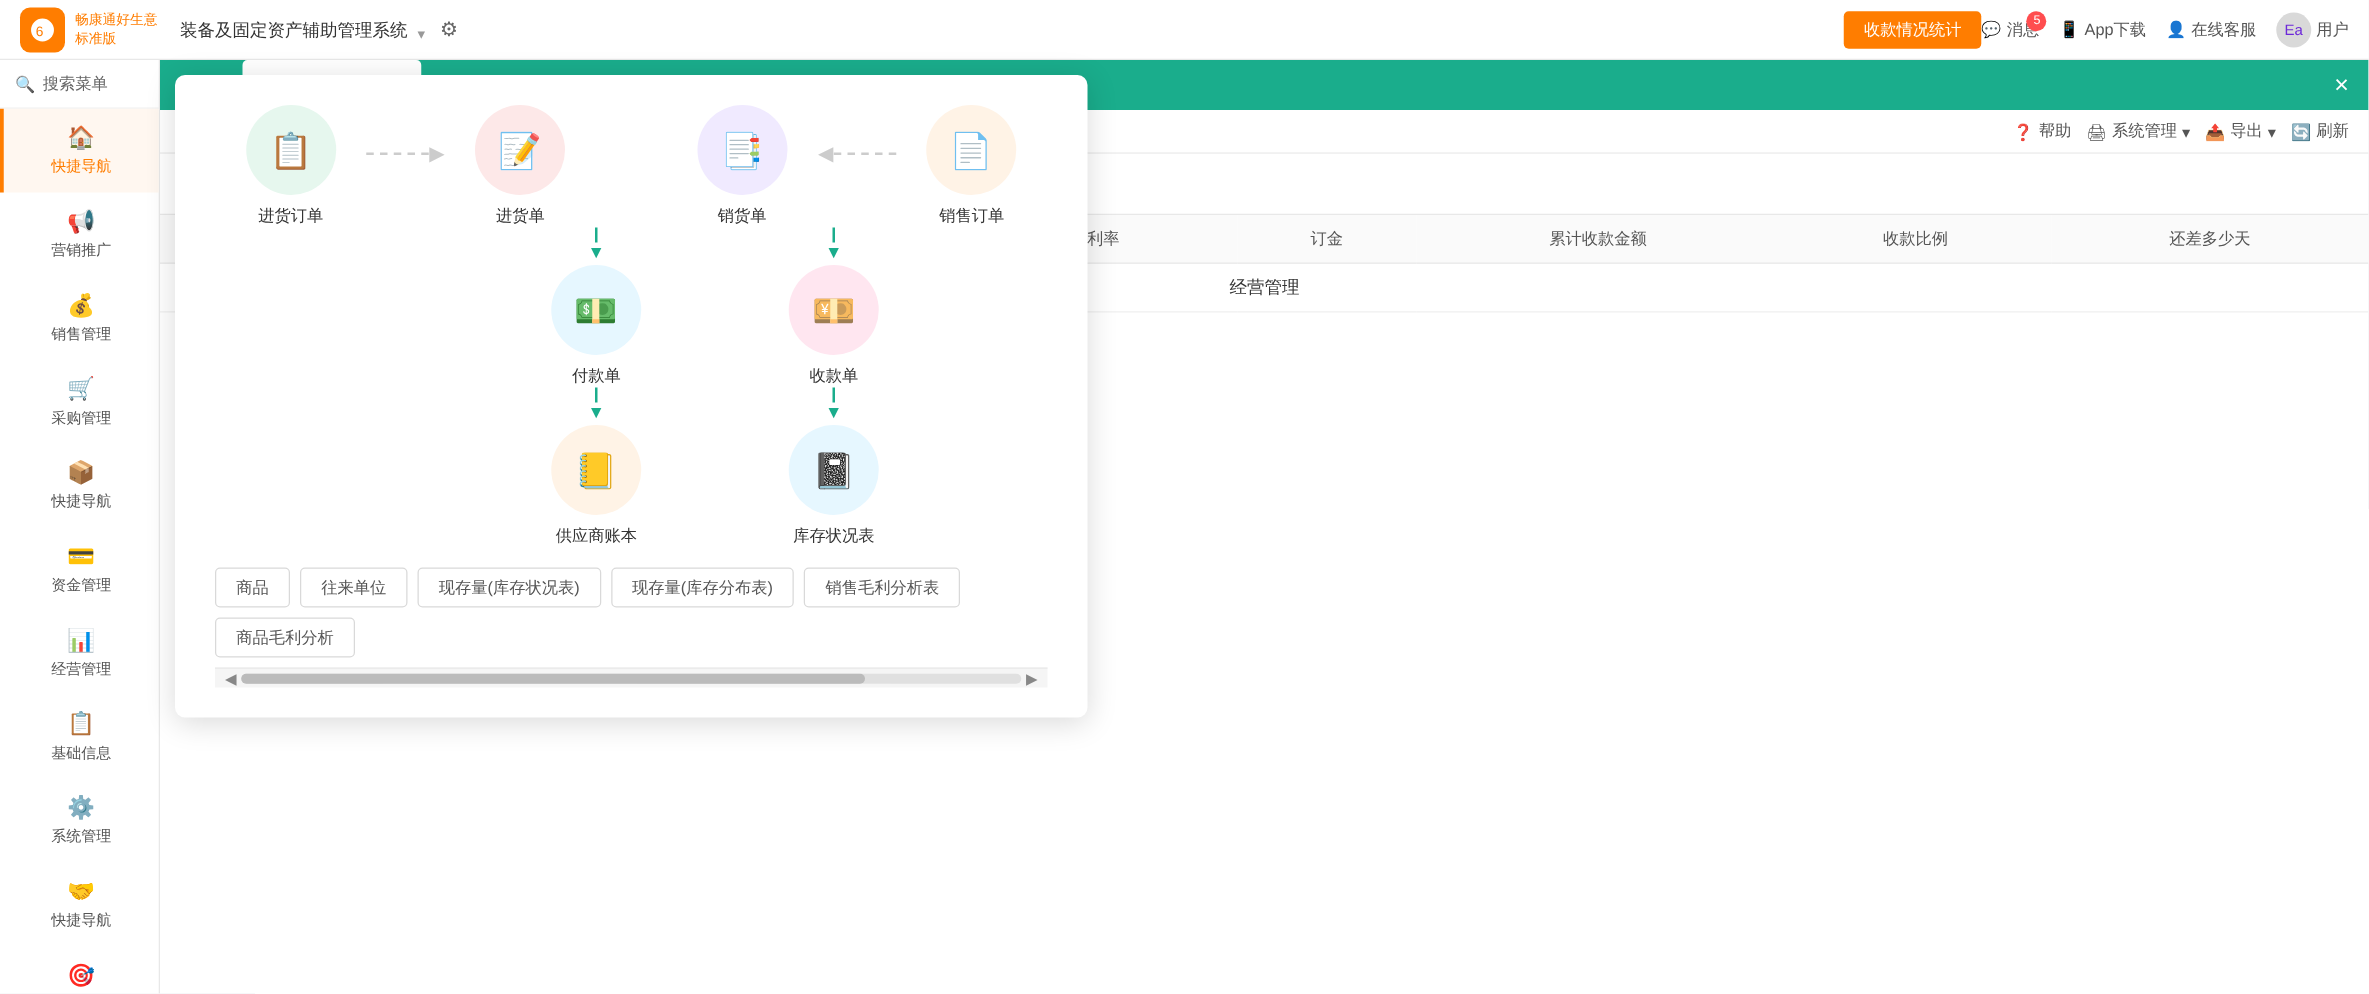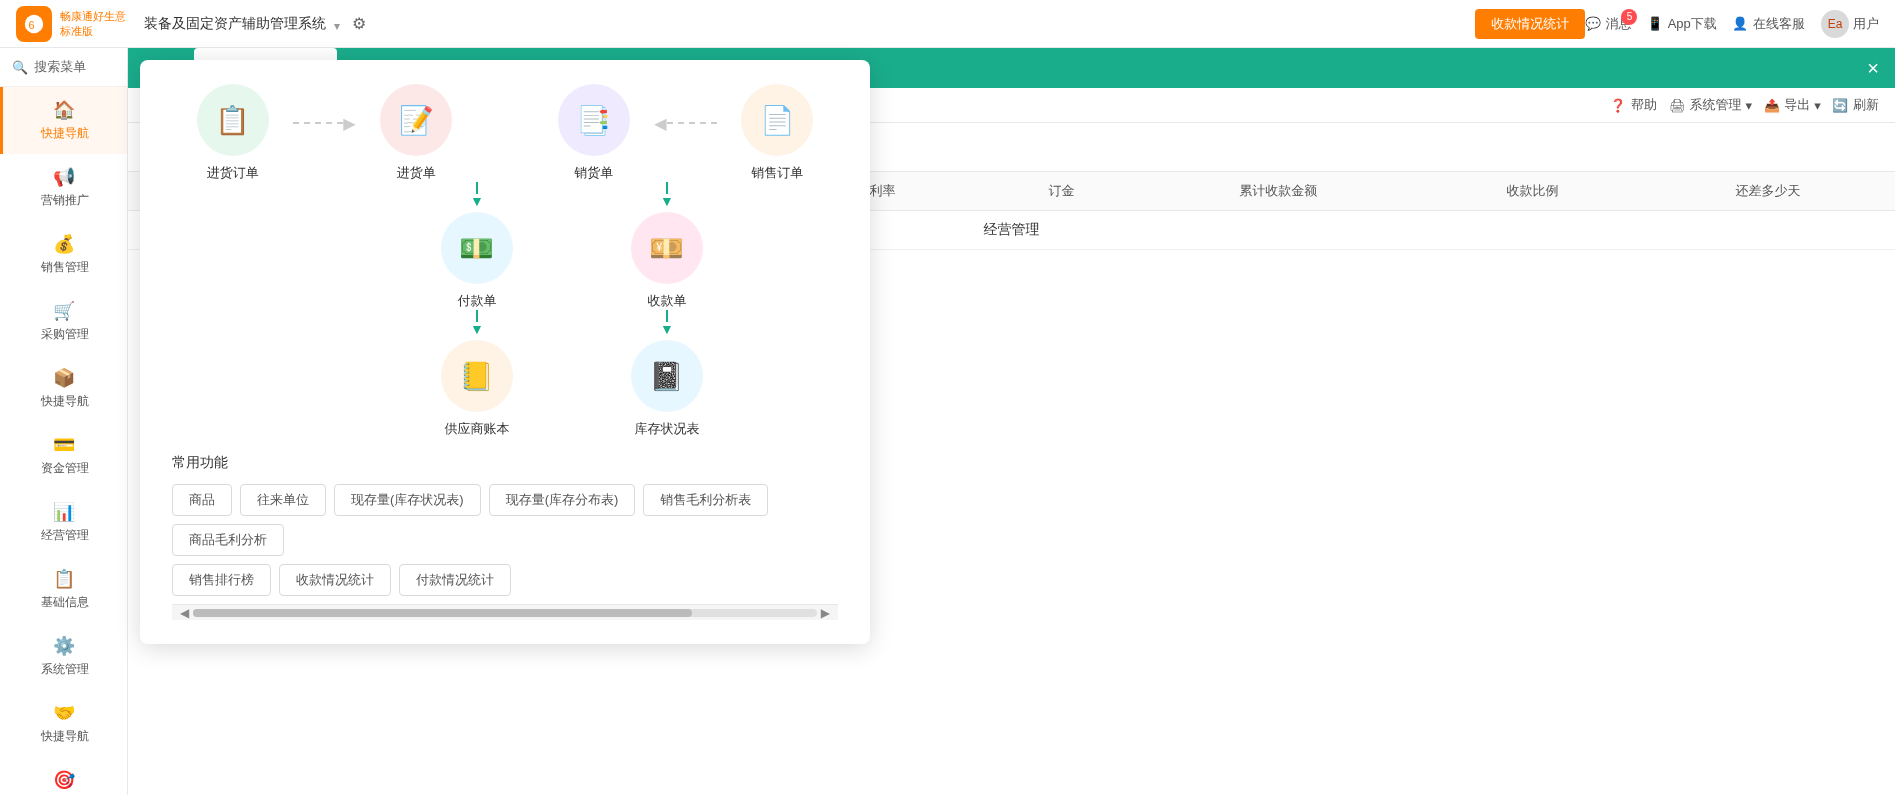--- a/index.html
+++ b/index.html
@@ -18,21 +18,21 @@
     .logo-icon svg { width: 22px; height: 22px; }
     .logo-text { font-size: 11px; color: #ff7d00; font-weight: normal; line-height: 1.3; }
     .system-title { display: flex; align-items: flex-end; gap: 8px; flex: 1; }
     .system-name { font-size: 14px; color: #333; font-weight: 500; }
     .title-arrow { color: #999; font-size: 12px; }
     .settings-icon { color: #666; font-size: 16px; cursor: pointer; margin-left: 4px; }
     .experience-btn { background: #ff7d00; color: #fff; border: none; border-radius: 4px; padding: 6px 16px; font-size: 13px; cursor: pointer; margin-left: 12px; }
     .top-right { margin-left: auto; display: flex; align-items: center; gap: 16px; }
     .top-right-item { display: flex; align-items: center; gap: 4px; color: #555; font-size: 13px; cursor: pointer; position: relative; }
     .badge { background: #ff4d4f; color: #fff; border-radius: 10px; font-size: 10px; padding: 0 4px; min-width: 16px; height: 16px; display: flex; align-items: center; justify-content: center; position: absolute; top: -6px; right: -6px; }
-    .avatar-circle { width: 28px; height: 28px; border-radius: 50%; background: #d9d9d9; display: flex; align-items: center; justify-content: center; font-size: 12px; color: #c2410c; }
+    .avatar-circle { width: 28px; height: 28px; border-radius: 50%; background: #d9d9d9; display: flex; align-items: center; justify-content: center; font-size: 12px; color: #6d28d9; }
 
     
     .nav-tabs { height: 40px; background: #1aad8c; display: flex; align-items: center; padding: 0 0; flex-shrink: 0; }
     .nav-tab { padding: 0 20px; height: 40px; display: flex; align-items: center; font-size: 13px; color: rgba(255,255,255,0.85); cursor: pointer; }
     .nav-tab.active { background: #fff; color: #333; border-radius: 4px 4px 0 0; }
     .tab-close-btn { background: none; border: none; cursor: pointer; color: #999; font-size: 14px; padding: 0 2px; }
     .nav-tabs-wrapper { display: flex; align-items: center; flex: 1; position: relative; }
 
     
     .sidebar-search { padding: 10px 12px; border-bottom: 1px solid #f0f0f0; display: flex; align-items: center; gap: 6px; color: #666; font-size: 13px; cursor: pointer; }
@@ -384,34 +384,28 @@
 
       <div class="flow-node">
         <div class="flow-circle cyan">
           <span style="font-size:28px; color:#00bcd4;">📓</span>
         </div>
         <span class="flow-label">库存状况表</span>
       </div>
     </div>
 
     <div class="common-section">
-      <div class="common-title">常用功能</div>
       <div class="common-btns">
         <button class="common-btn">商品</button>
         <button class="common-btn">往来单位</button>
         <button class="common-btn">现存量(库存状况表)</button>
         <button class="common-btn">现存量(库存分布表)</button>
         <button class="common-btn">销售毛利分析表</button>
         <button class="common-btn">商品毛利分析</button>
       </div>
-      <div class="common-btns">
-        <button class="common-btn">销售排行榜</button>
-        <button class="common-btn">收款情况统计</button>
-        <button class="common-btn">付款情况统计</button>
-      </div>
     </div>
 
     <div class="scroll-bar-area">
       <span class="scroll-arrow">◀</span>
       <div class="scroll-bar-track">
         <div class="scroll-bar-thumb"></div>
       </div>
       <span class="scroll-arrow">▶</span>
     </div>
   </div>

